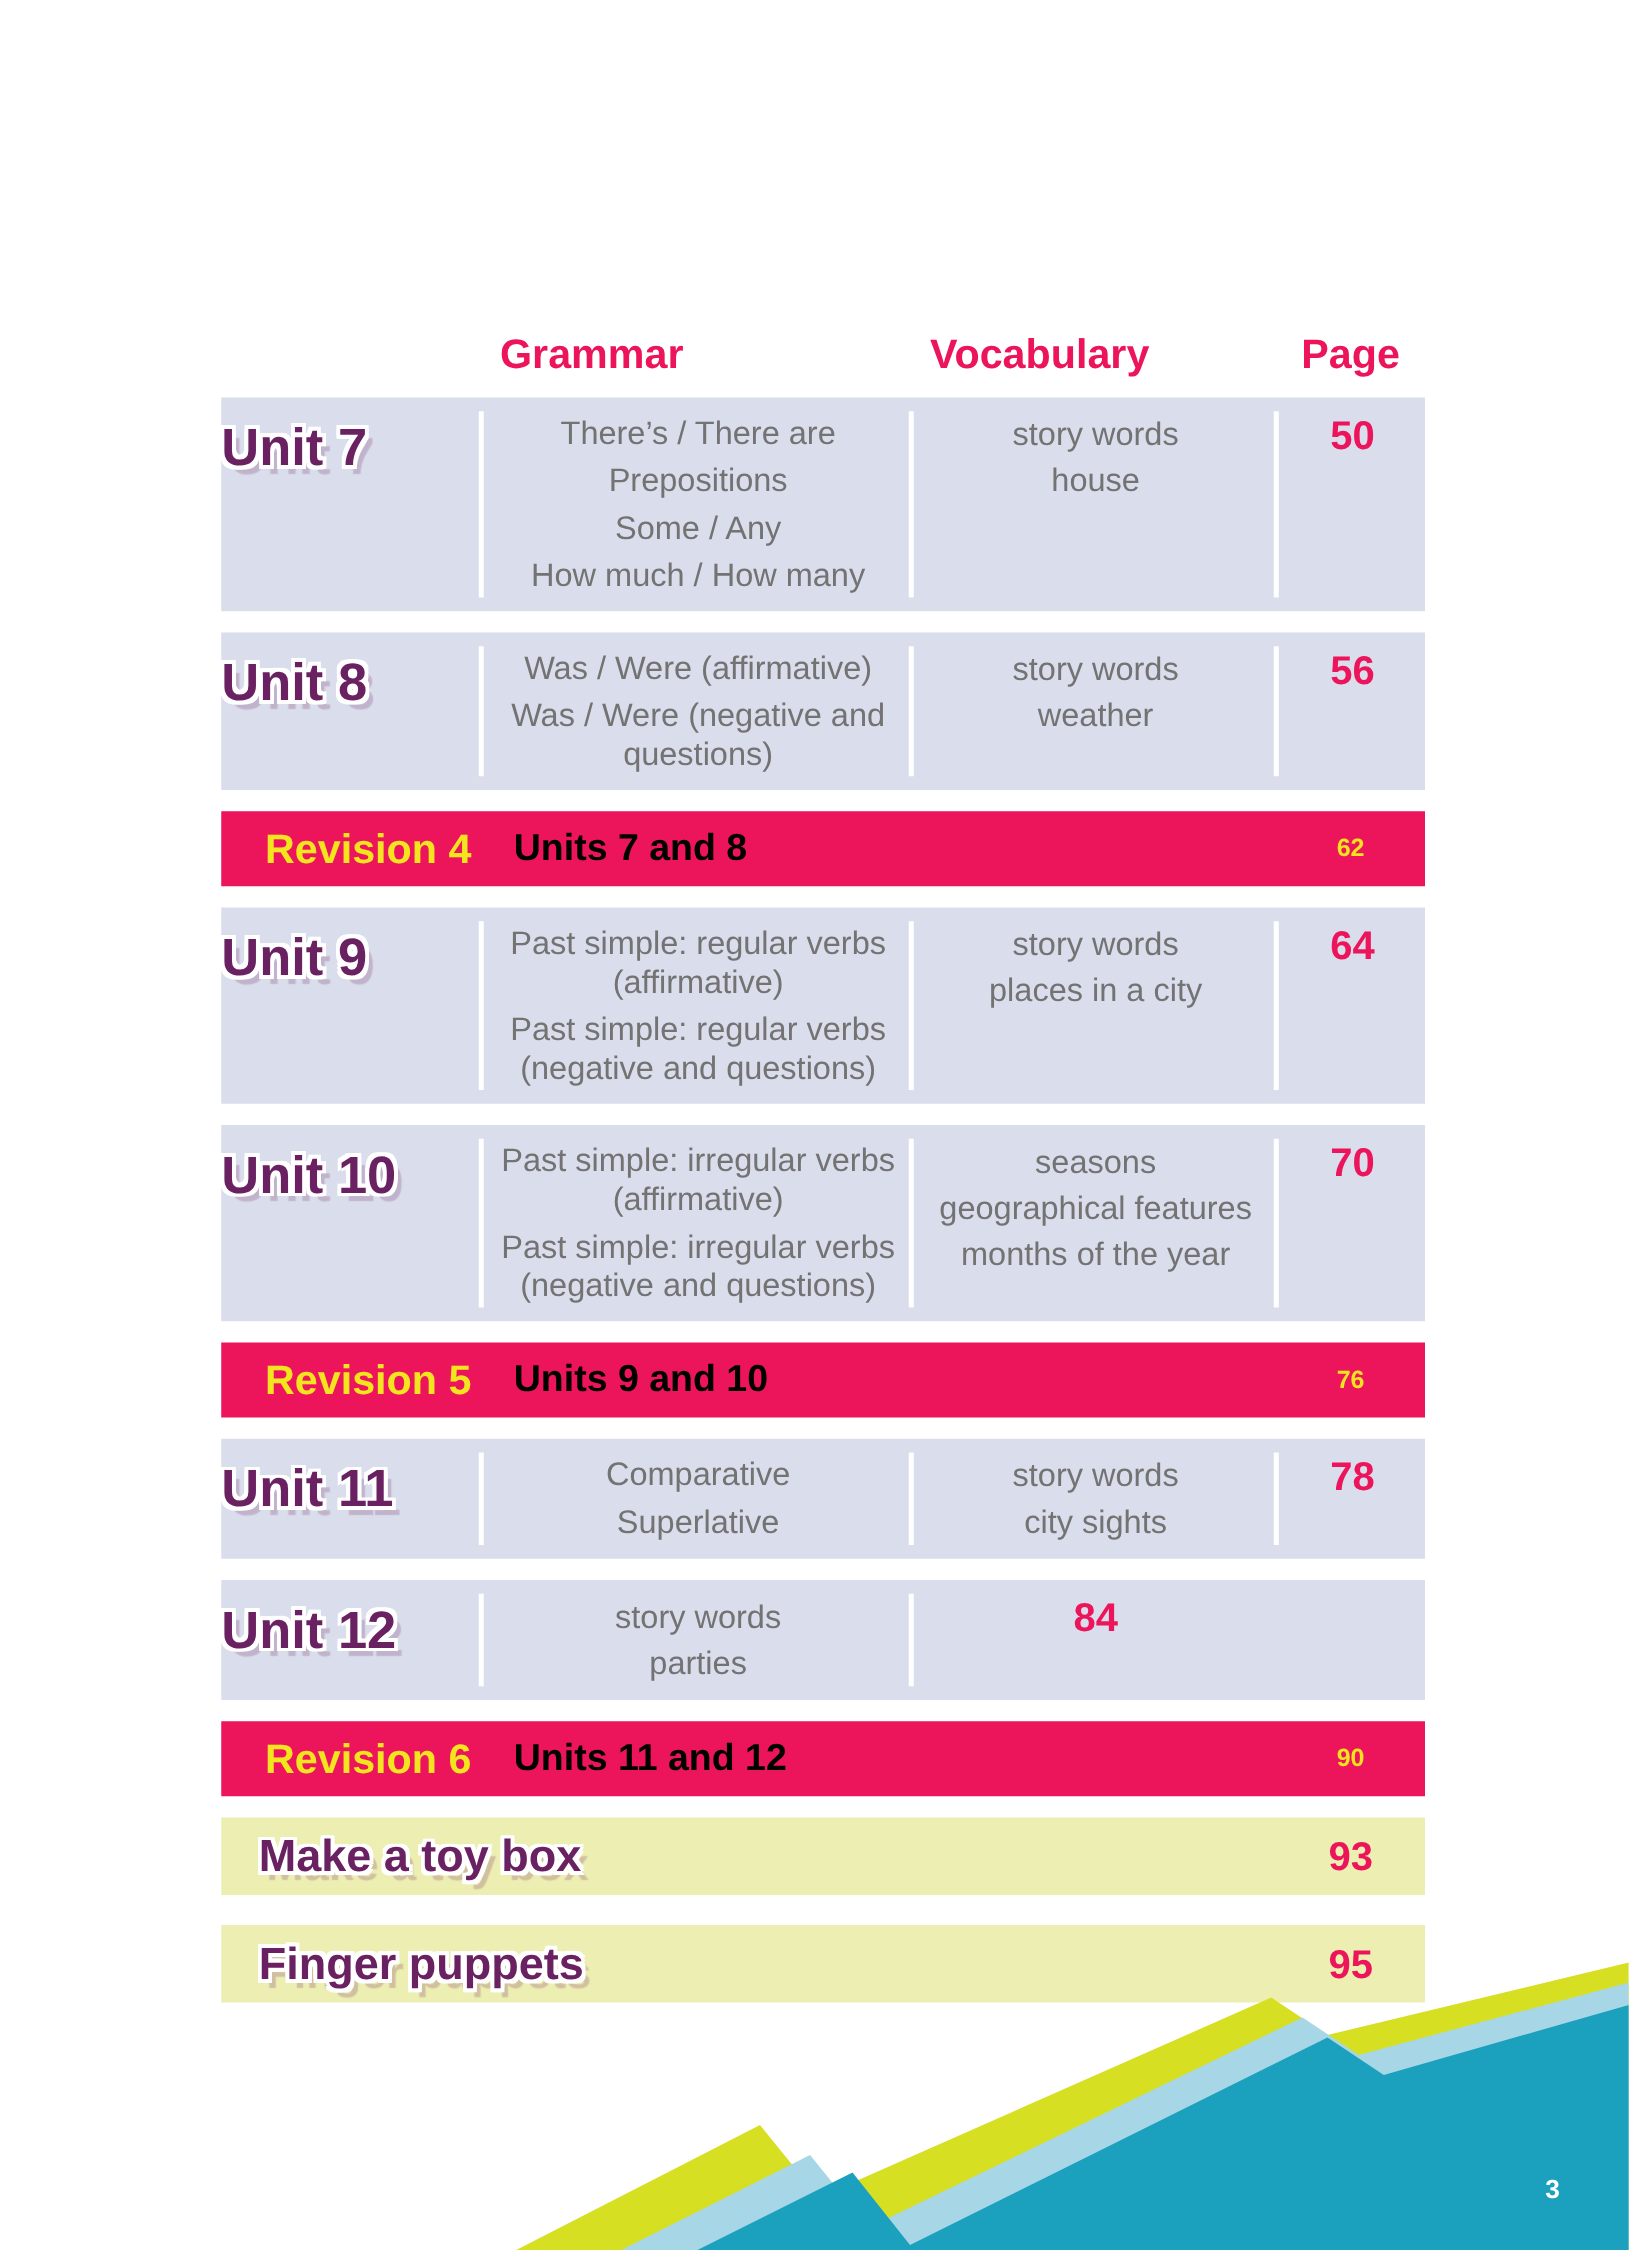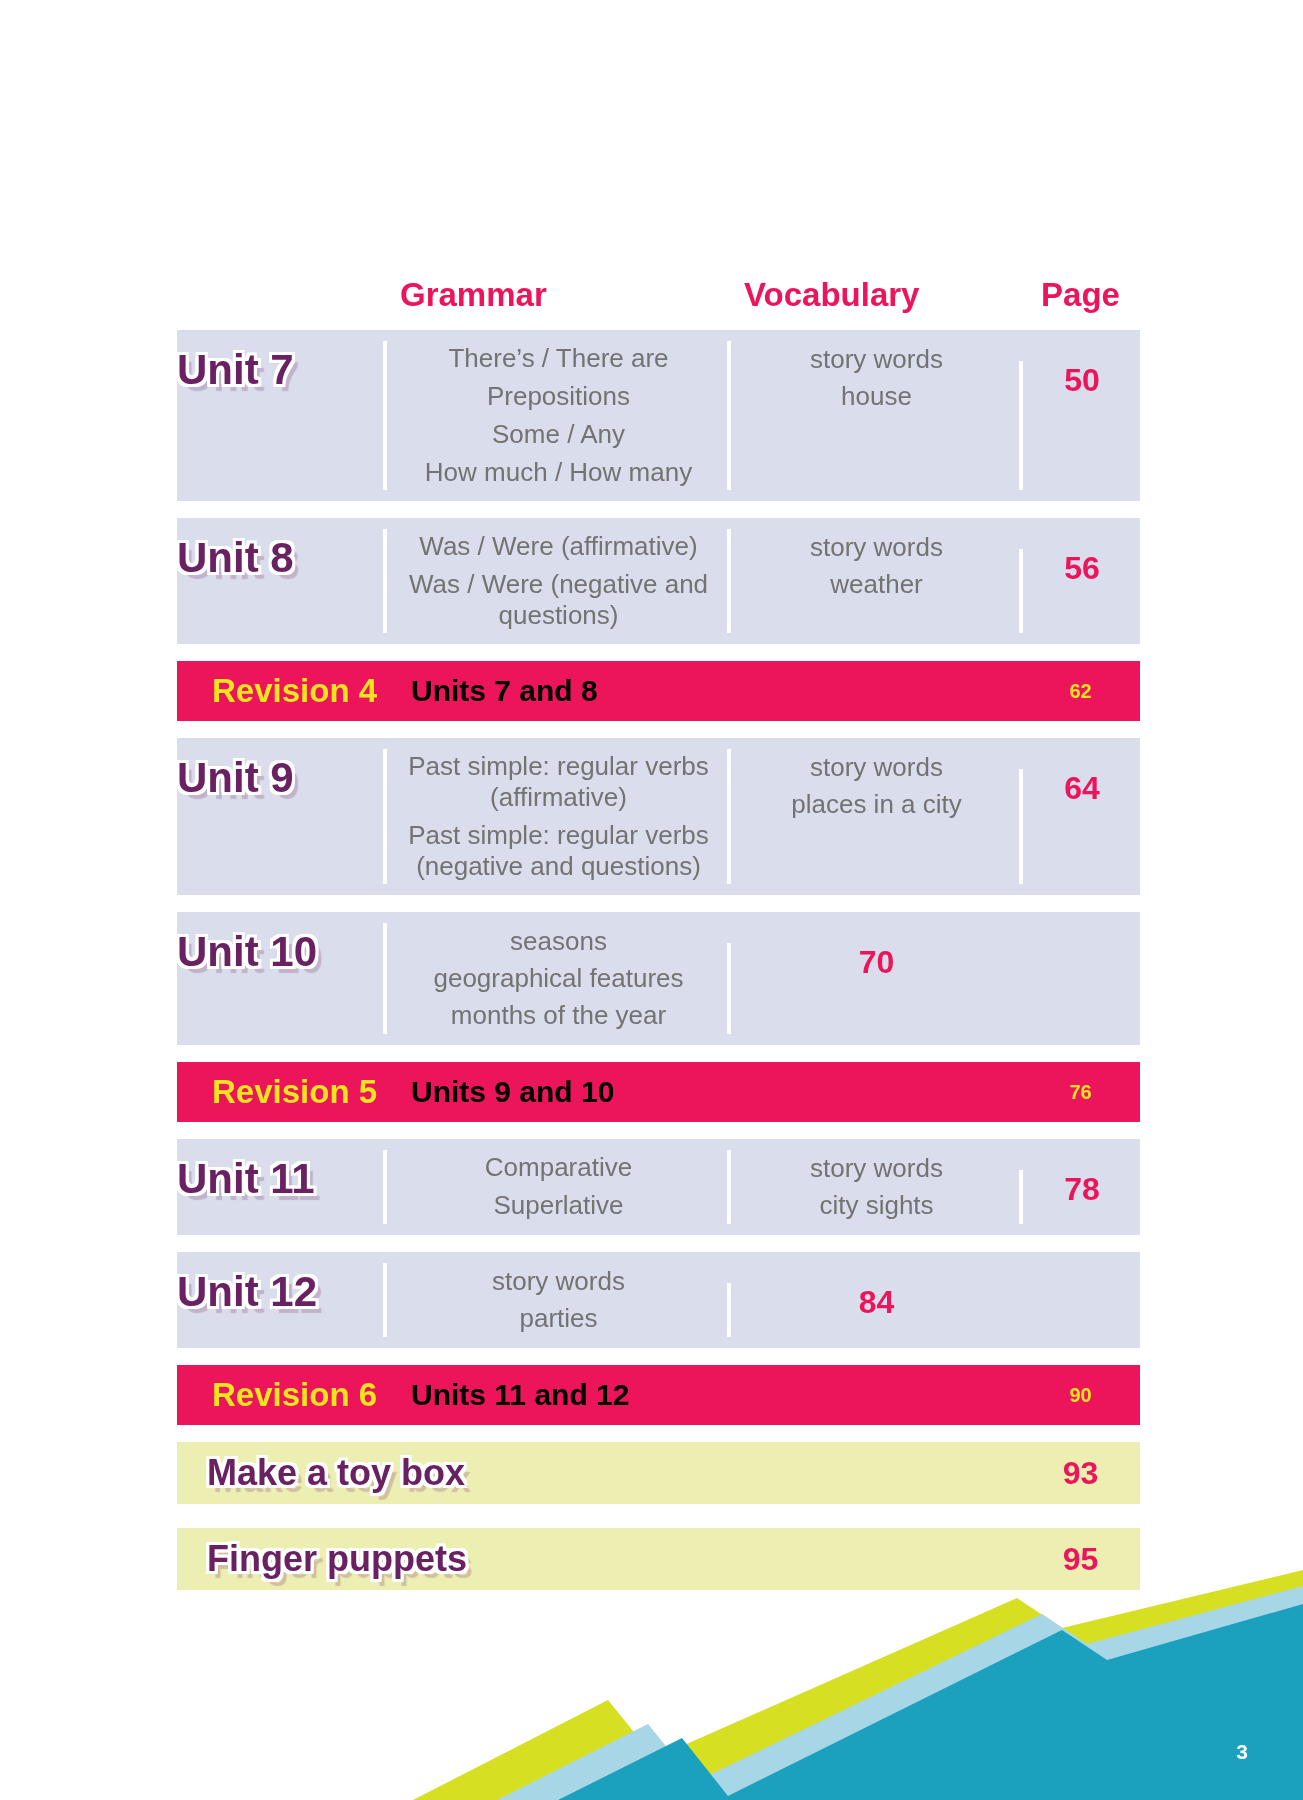--- a/index.html
+++ b/index.html
@@ -6,21 +6,21 @@
   body{
     width:1303px;height:1800px;
     background:#ffffff;
     font-family:"Liberation Sans", sans-serif;
     overflow:hidden;
     position:relative;
   }
   .page{position:absolute;inset:0;}
 
   
-  .toc{position:absolute;left:177px;top:276px;width:963px;}
+  .toc{position:absolute;left:177px;top:264px;width:963px;}
 
   .header-row{
     display:grid;
     grid-template-columns:208px 344px 292px 119px;
     color:#EC155B;
     font-weight:bold;
     font-size:33px;
     margin-bottom:16px;
   }
   .header-row .h-grammar,.header-row .h-vocab{padding-left:15px;}
@@ -46,21 +46,21 @@
   }
   .cell{position:relative;padding:13px 12px 13px 15px;color:#737373;font-size:26px;line-height:31px;text-align:center;}
   .cell.divided::before{
     content:"";position:absolute;left:-2px;top:11px;bottom:11px;width:4px;background:#fff;
   }
   .g-item + .g-item{margin-top:7px;}
   .v-item{line-height:33px;}
   .v-item + .v-item{margin-top:4px;}
   .unit-page{
     text-align:center;font-size:32px;font-weight:bold;color:#EC155B;
-    padding-top:15px;position:relative;margin-top:20px;
+    padding-top:15px;position:relative;
   }
 
   .revision-row{
     display:grid;
     grid-template-columns:234px 610px 119px;
     align-items:center;
     background:#EC155B;
     min-height:60px;
     margin-bottom:17px;
   }
@@ -144,20 +144,24 @@
           </div>
           <div class="cell divided">
             <div class="v-item">story words</div>
             <div class="v-item">places in a city</div>
           </div>
           <div class="unit-page cell divided"><span>64</span></div>
         </div>
         <div class="unit-row">
           <div class="unit-name">Unit 10</div>
           <div class="cell divided">
+            <div class="g-item">Past simple: irregular verbs (affirmative)</div>
+            <div class="g-item">Past simple: irregular verbs (negative and questions)</div>
+          </div>
+          <div class="cell divided">
             <div class="v-item">seasons</div>
             <div class="v-item">geographical features</div>
             <div class="v-item">months of the year</div>
           </div>
           <div class="unit-page cell divided"><span>70</span></div>
         </div>
         <div class="revision-row">
           <div class="revision-name">Revision 5</div>
           <div class="revision-units">Units 9 and 10</div>
           <div class="revision-page">76</div>

